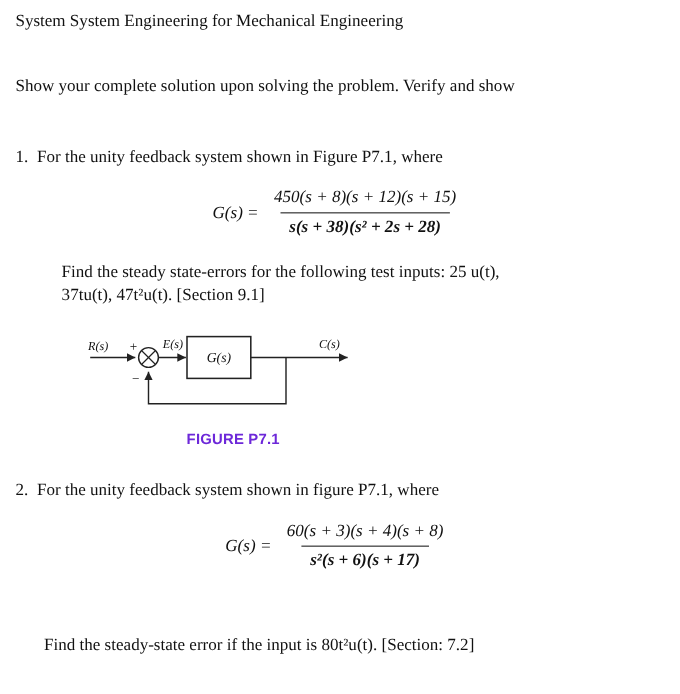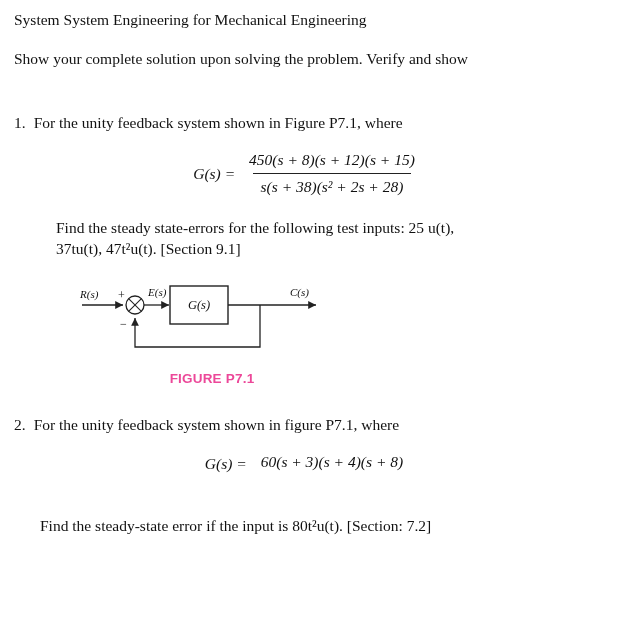--- a/index.html
+++ b/index.html
@@ -3,37 +3,37 @@
 <meta charset="utf-8">
 <style>
   html,body{margin:0;padding:0;}
   body{
     width:618px;height:631px;overflow:hidden;
     background:#ffffff;color:#111;
     font-family:"Liberation Serif", serif;
   }
   .page{padding:10px 16px 0 14px;}
   .doc-title{font-size:15.5px;line-height:20px;}
-  .instructions{margin-top:18px;font-size:15.5px;line-height:22px;}
+  .instructions{margin-top:38px;font-size:15.5px;line-height:22px;}
   .problem{margin-top:42px;font-size:15.5px;line-height:22px;display:flex;gap:8px;}
   .problem .num{flex:0 0 auto;}
   .equation{display:flex;justify-content:center;align-items:center;
             font-style:italic;font-size:15.5px;margin-top:16px;text-align:right;}
   .equation .lhs{margin-right:6px;}
   .frac{display:inline-flex;flex-direction:column;align-items:center;}
   .frac .num-part{padding:0 8px 3px 8px;line-height:20px;}
-  .frac .den-part{border-top:1.2px solid #222;padding:3px 8px 0 8px;line-height:20px;}
+  .frac .den-part{border-top:1.2px solid #222;padding:3px 8px 0 8px;line-height:20px;font-weight:bold;}
   .task{margin-top:20px;padding-left:42px;font-size:15.5px;line-height:21px;}
   .figure-wrap{margin-top:16px;margin-left:64px;width:268px;}
   .figure-caption{
     text-align:center;font-weight:bold;font-size:13.5px;
     font-family:"Liberation Sans", sans-serif;
     margin-top:4px;letter-spacing:.2px;
   }
-  .task2{margin-top:40px;padding-left:26px;font-size:15.5px;line-height:22px;}
+  .task2{margin-top:56px;padding-left:26px;font-size:15.5px;line-height:22px;}
   svg text{font-family:"Liberation Serif", serif;font-style:italic;}
   .lbl{font-size:11px;fill:#111;}
   .sgn{font-size:12px;fill:#111;font-style:normal;}
   .blk{font-size:12.5px;fill:#111;}
 </style>
 </head>
 <body>
 
 <div class="page">
 
@@ -83,30 +83,31 @@
       <rect x="92" y="11" width="58" height="38" fill="none" stroke="#222" stroke-width="1.4"></rect>
       <text class="blk" x="121" y="34" text-anchor="middle">G(s)</text>
 
       <text class="lbl" x="212" y="21">C(s)</text>
       <line x1="150" y1="30" x2="238" y2="30" stroke="#222" stroke-width="1.3" marker-end="url(#arr)"></line>
 
       <polyline points="182,30 182,72 57,72 57,43" fill="none" stroke="#222" stroke-width="1.3" marker-end="url(#arr)"></polyline>
       <text class="sgn" x="42" y="53">−</text>
     </svg>
 
-    <div class="figure-caption" id="figcap" style="color: #ec4899;">FIGURE P7.1</div>
+    <div class="figure-caption" id="figcap" style="color: #6d28d9;">FIGURE P7.1</div>
   </div>
 
   <div class="problem" style="margin-top:28px;">
     <span class="num">2.</span>
     <span>For the unity feedback system shown in figure P7.1, where</span>
   </div>
 
   <div class="equation">
     <span class="lhs">G(s) =</span>
     <span class="frac">
       <span class="num-part">60(s + 3)(s + 4)(s + 8)</span>
+      <span class="den-part">s²(s + 6)(s + 17)</span>
     </span>
   </div>
 
   <div class="task2">Find the steady-state error if the input is 80t²u(t). [Section: 7.2]</div>
 
 </div>
 
 </body></html>

